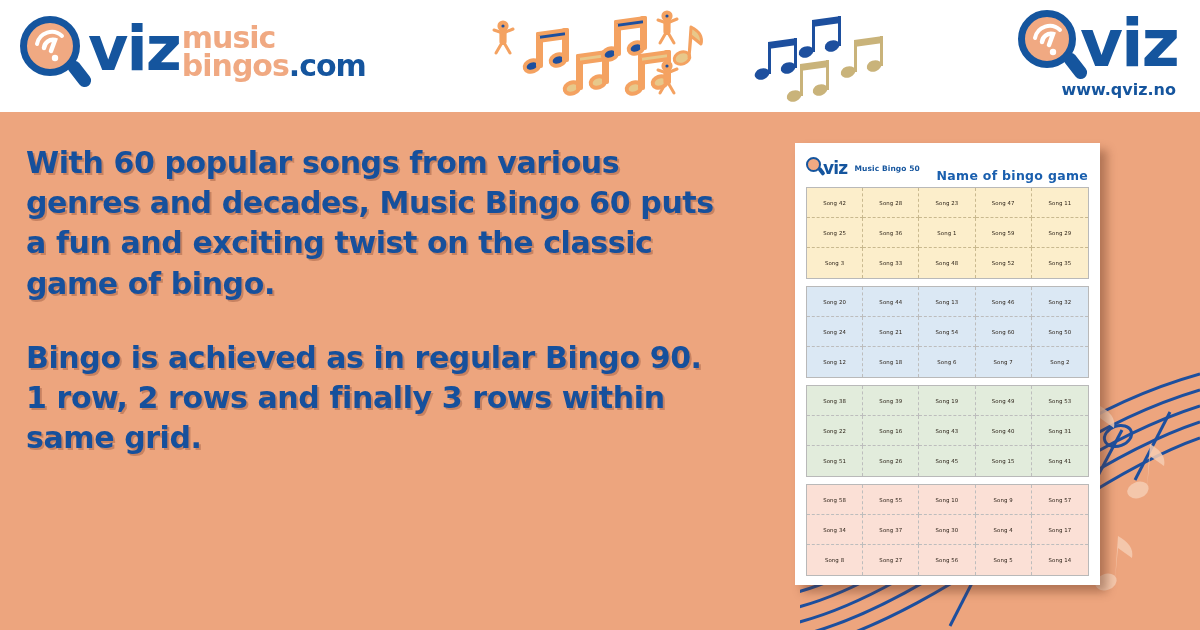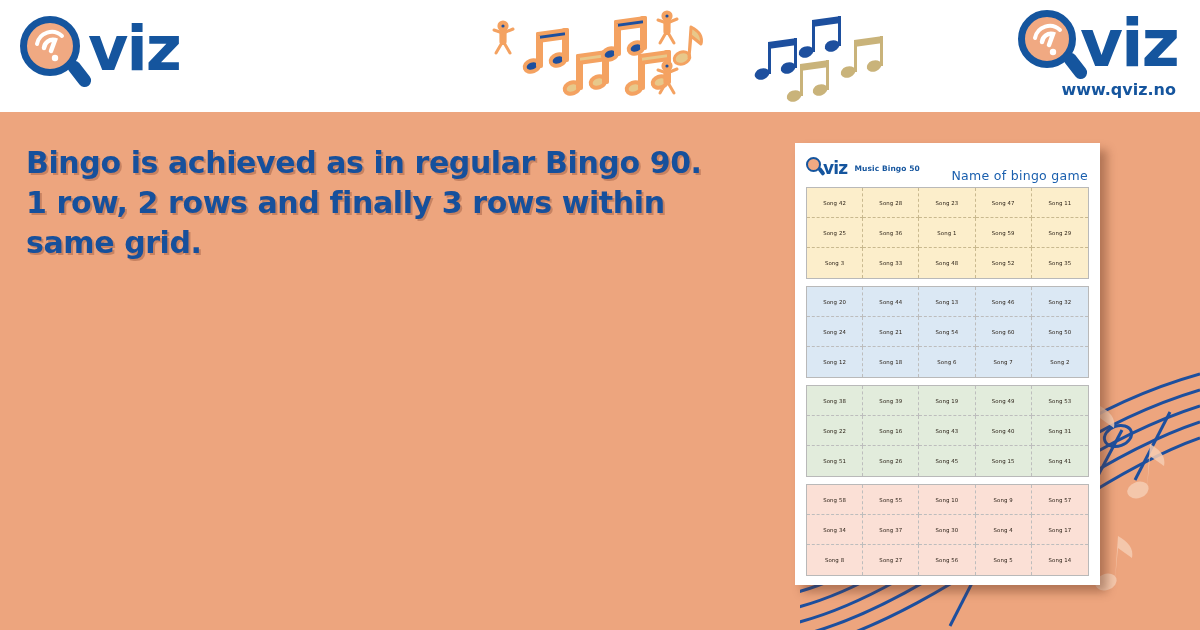--- a/index.html
+++ b/index.html
@@ -131,21 +131,21 @@
   #card-head .mini-viz {
     font-size: 17px; font-weight: bold; color: #15559e; letter-spacing: -0.8px;
     margin-left: -2px; font-family: "DejaVu Sans", sans-serif;
   }
   #card-head .mini-title {
     font-size: 7.5px; font-weight: bold; color: #15559e;
     margin-left: 7px; letter-spacing: 0.1px; font-family: "DejaVu Sans", sans-serif;
   }
   #card-head .game-name {
     position: absolute; right: 1px; bottom: 0px;
-    font-size: 12.5px; font-weight: normal; color: #1a5fae;
+    font-size: 12.5px; font-weight: bold; color: #1a5fae;
     letter-spacing: 0.3px; font-family: "DejaVu Sans", sans-serif;
   }
   #grids { flex: 1 1 auto; display: flex; flex-direction: column; gap: 7px; padding-top: 4px; }
   .grid {
     flex: 1 1 0;
     display: grid;
     grid-template-columns: repeat(5, 1fr);
     grid-template-rows: repeat(3, 1fr);
     border: 1px solid #b9b9b9;
   }
@@ -223,20 +223,26 @@
       <div class="ring"></div>
       <div class="handle"></div>
       <svg class="qmark" viewBox="0 0 38 40">
         <path d="M6 20 A 15 15 0 0 1 31 12" fill="none" stroke="#ffffff" stroke-width="4" stroke-linecap="round"></path>
         <path d="M13 24 A 9 9 0 0 1 24 16 L20 27" fill="none" stroke="#ffffff" stroke-width="4.5" stroke-linecap="round"></path>
         <circle cx="24" cy="34" r="3.2" fill="#ffffff"></circle>
       </svg>
     </div>
     <div class="wordmark">
       <span class="viz">viz</span>
+      <span class="stack">
+        <span class="l1">music</span>
+        <span class="l2">
+          <span class="bingos">bingos</span><span class="dotcom">.com</span>
+        </span>
+      </span>
     </div>
   </div>
 
   <div id="header-notes">
     <svg viewBox="0 0 420 105" width="420" height="105">
       <defs>
         <g id="eighth">
           <ellipse cx="6" cy="34" rx="8" ry="6" transform="rotate(-20 6 34)"></ellipse>
           <path d="M13 33 L15 3 C 23 7 27 12 25 20 L15 12 Z"></path>
         </g>
@@ -330,20 +336,21 @@
           <circle cx="24" cy="34" r="3.2" fill="#ffffff"></circle>
         </svg>
       </div>
       <span class="viz">viz</span>
     </div>
     <div class="url">www.qviz.no</div>
   </div>
 </div>
 
 <div id="copy">
+  <p>With 60 popular songs from various genres and decades, Music Bingo 60 puts a fun and exciting twist on the classic game of bingo.</p>
   <p>Bingo is achieved as in regular Bingo 90. 1 row, 2 rows and finally 3 rows within same grid.</p>
 </div>
 
 <div id="bingo-card">
   <div id="card-head">
     <div class="mini-mag">
       <div class="ring"></div>
       <div class="handle"></div>
     </div>
     <span class="mini-viz">viz</span>

